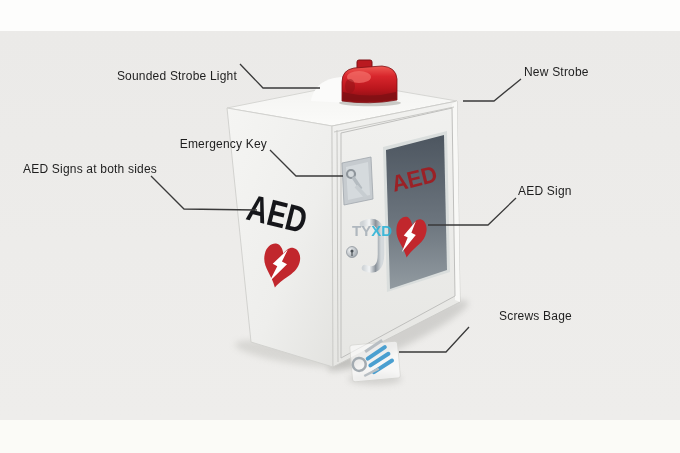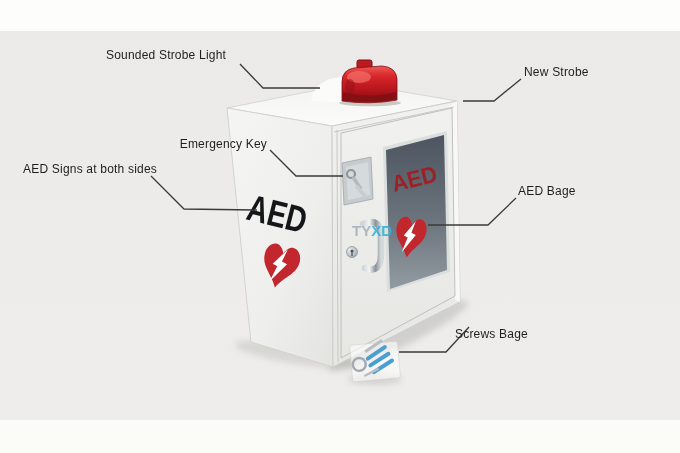--- a/index.html
+++ b/index.html
@@ -155,24 +155,24 @@
     <g fill="none" stroke="#3a3a3a" stroke-width="1.3">
       <polyline points="240,64 263,88 320,88"></polyline>
       <polyline points="521,79 494,101 463,101"></polyline>
       <polyline points="270,150 296,176 343,176"></polyline>
       <polyline points="151,176 184,209 257,210"></polyline>
       <polyline points="516,198 488,225 428,225"></polyline>
       <polyline points="469,327 446,352 399,352"></polyline>
     </g>
   </svg>
 
-  <div class="callout r" style="left:95px;top:49px;width:142px;text-align:center;">Sounded Strobe Light</div>
+  <div class="callout r" style="left:95px;top:70px;width:142px;">Sounded Strobe Light</div>
 
   <div class="callout" style="left:524px;top:66px;">New Strobe</div>
 
   <div class="callout r" style="left:155px;top:138px;width:112px;">Emergency Key</div>
 
   <div class="callout" style="left:23px;top:163px;">AED Signs at both sides</div>
 
-  <div class="callout" style="left:518px;top:185px;">AED Bage</div>
+  <div class="callout" style="left:518px;top:185px;">AED Sign</div>
 
-  <div class="callout" style="left:455px;top:310px;margin-top:18px;">Screws Bage</div>
+  <div class="callout" style="left:499px;top:310px;">Screws Bage</div>
 </div>
 
 </body></html>

